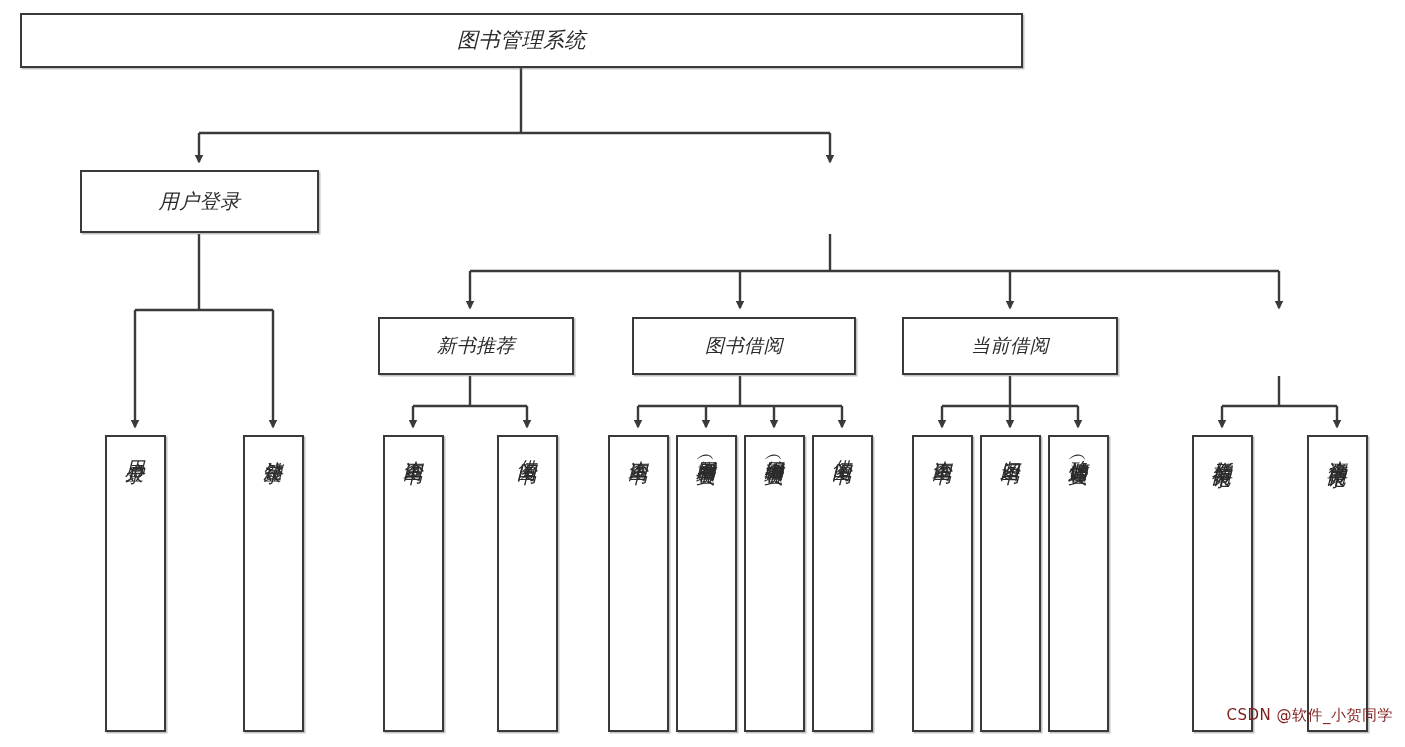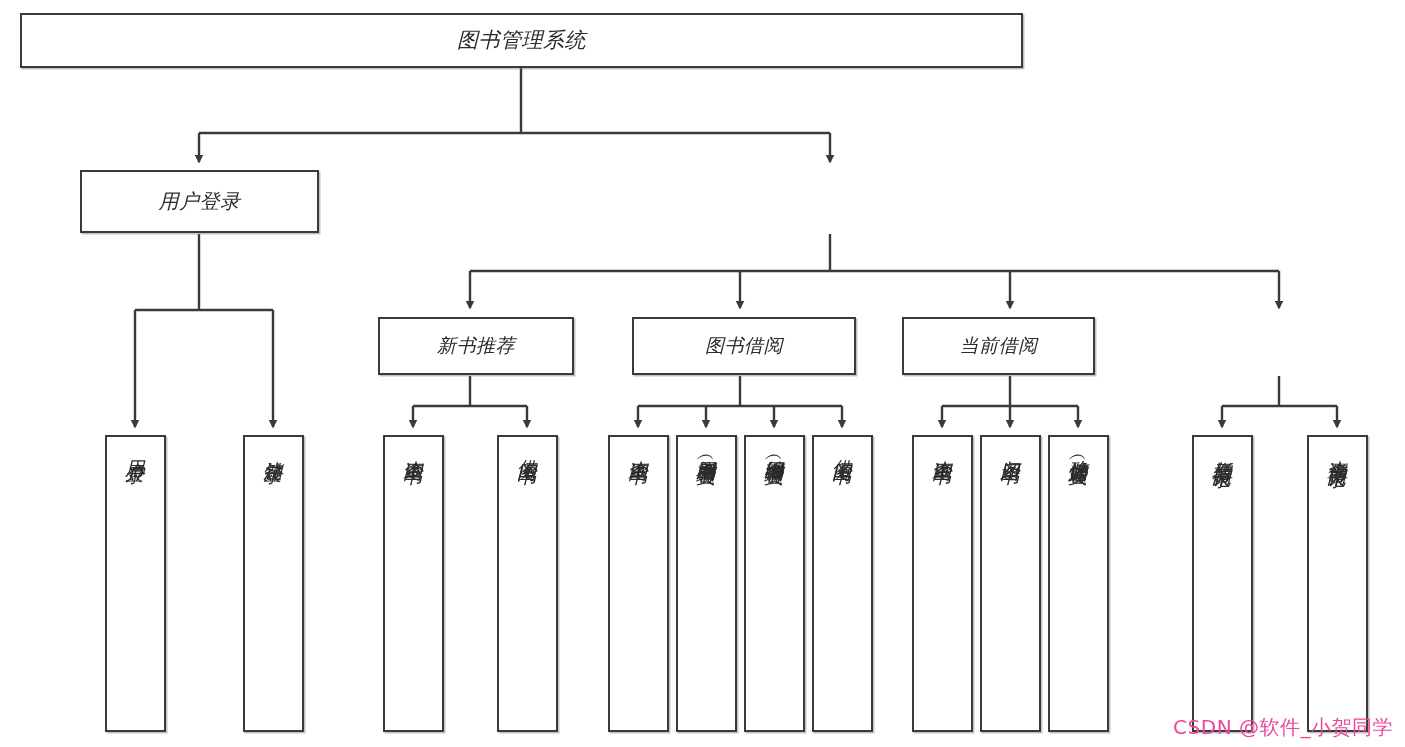--- a/index.html
+++ b/index.html
@@ -63,23 +63,23 @@
     letter-spacing: 2px;
     white-space: nowrap;
     display: block;
   }
   .node.leaf.tall .label {
     letter-spacing: 1px;
   }
   .watermark {
     position: absolute;
     right: 12px;
-    bottom: 6px;
-    font-size: 20px;
-    color: #ec4899;
+    bottom: 22px;
+    font-size: 15px;
+    color: #7f1d1d;
     white-space: nowrap;
     letter-spacing: 0.5px;
   }
 </style>
 </head>
 <body>
 
 <div id="canvas">
 
   <svg class="edges" viewBox="0 0 1405 747" xmlns="http://www.w3.org/2000/svg">
@@ -142,21 +142,21 @@
 
 
   <div class="node lvl3" style="left:362px; top:317px; width:196px; height:58px;margin-left:16px;">
     <span class="label">新书推荐</span>
   </div>
 
   <div class="node lvl3" style="left:632px; top:317px; width:224px; height:58px;">
     <span class="label">图书借阅</span>
   </div>
 
-  <div class="node lvl3" style="left:902px; top:317px; width:193px; height:58px;">
+  <div class="node lvl3" style="left:902px; top:317px; width:216px; height:58px;">
     <span class="label">当前借阅</span>
   </div>
 
 
   <div class="node leaf" style="left:105px; top:435px; width:61px; height:297px;">
     <span class="label">用户登录</span>
   </div>
   <div class="node leaf" style="left:243px; top:435px; width:61px; height:297px;">
     <span class="label">注销登录</span>
   </div>

